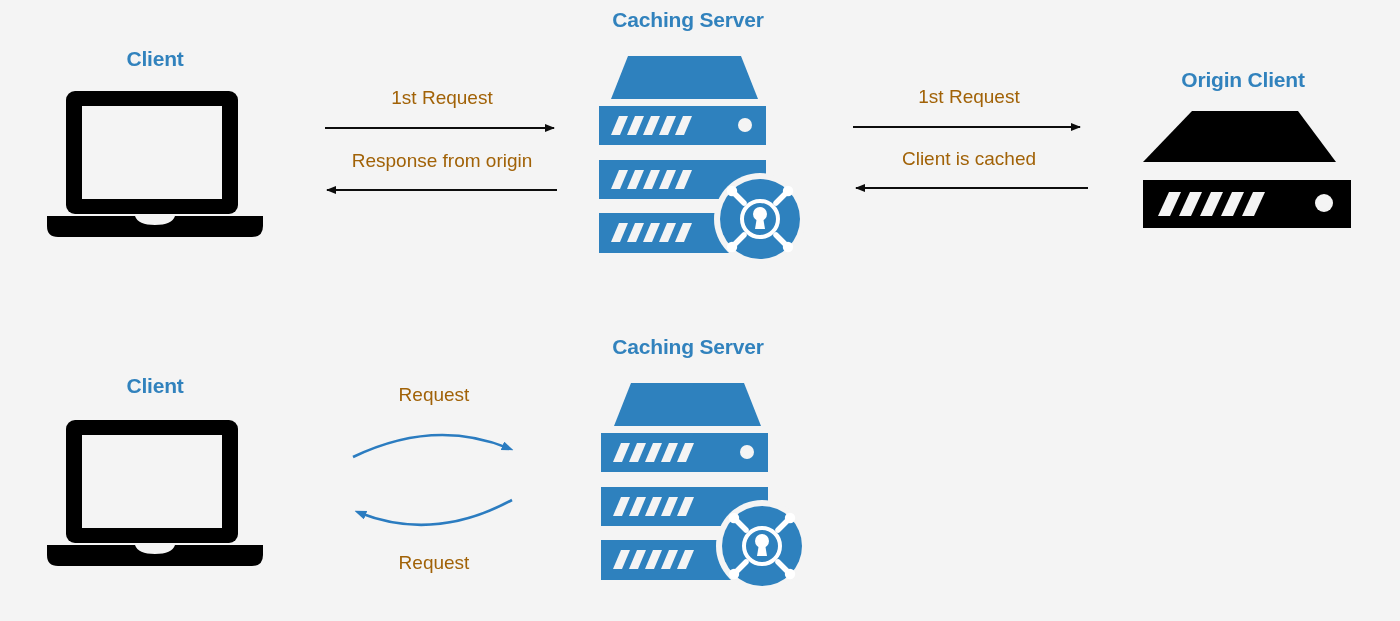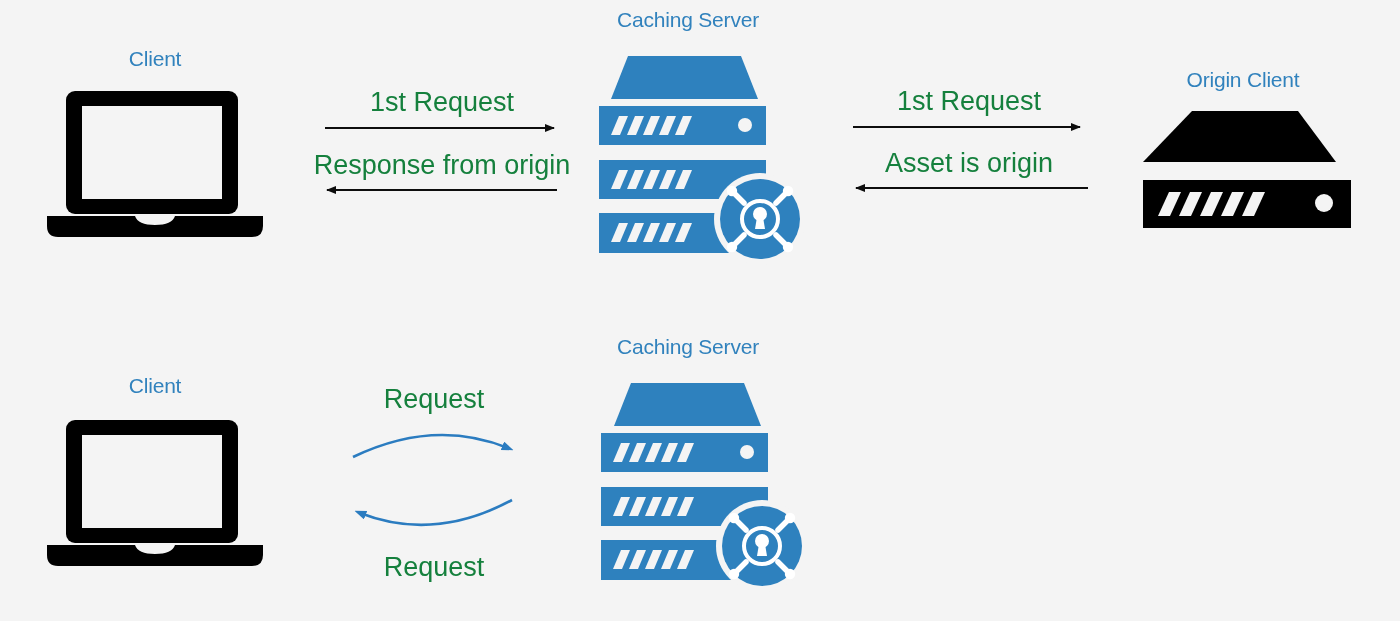--- a/index.html
+++ b/index.html
@@ -12,32 +12,32 @@
   }
   #canvas {
     position: relative;
     width: 1400px;
     height: 621px;
     background: #f4f4f4;
     overflow: hidden;
   }
   .node-label {
     position: absolute;
-    font-weight: normal;
+    font-weight: bold;
     font-size: 21px;
     color: #3182bd;
     letter-spacing: -0.2px;
     white-space: nowrap;
     text-align: center;
     transform: translateX(-50%);
   }
   .arrow-label {
     position: absolute;
-    font-size: 27px;
-    color: #15803d;
+    font-size: 19px;
+    color: #a16207;
     white-space: nowrap;
     text-align: center;
     transform: translateX(-50%);
     font-family: "Liberation Sans", sans-serif;
   }
   .svg-layer {
     position: absolute;
     left: 0;
     top: 0;
     width: 1400px;
@@ -55,21 +55,21 @@
   <div class="node-label" style="left:688px; top:8px;">Caching Server</div>
 
   <div class="node-label" style="left:1243px; top:68px;">Origin Client</div>
 
   <div class="arrow-label" style="left:442px; top:87px;">1st Request</div>
 
   <div class="arrow-label" style="left:442px; top:150px;">Response from origin</div>
 
   <div class="arrow-label" style="left:969px; top:86px;">1st Request</div>
 
-  <div class="arrow-label" style="left:969px; top:148px;">Asset is origin</div>
+  <div class="arrow-label" style="left:969px; top:148px;">Client is cached</div>
 
   <div class="node-label" style="left:155px; top:374px;">Client</div>
 
   <div class="node-label" style="left:688px; top:335px;">Caching Server</div>
 
   <div class="arrow-label" style="left:434px; top:384px;text-align:right;">Request</div>
 
   <div class="arrow-label" style="left:434px; top:552px;">Request</div>
 
   <svg class="svg-layer" viewBox="0 0 1400 621">

